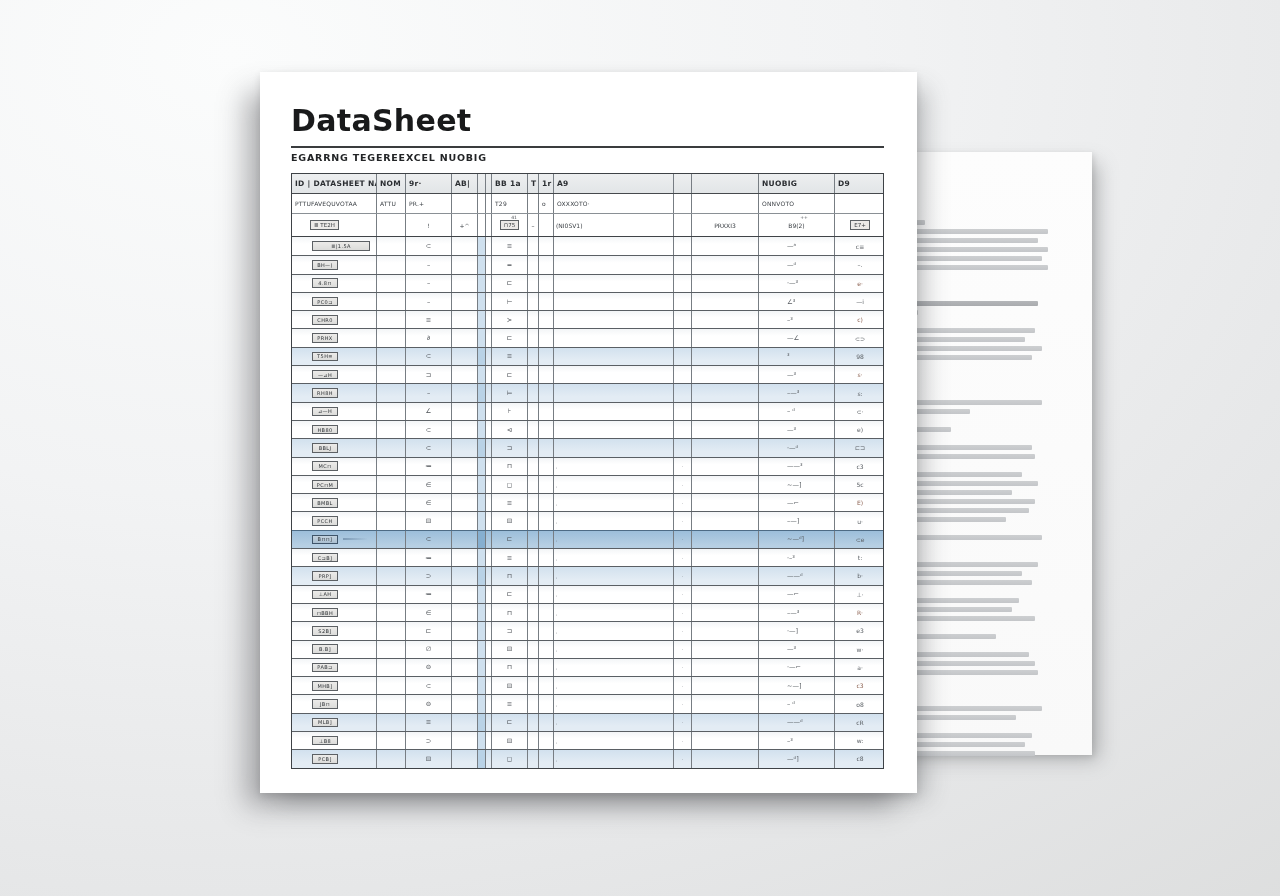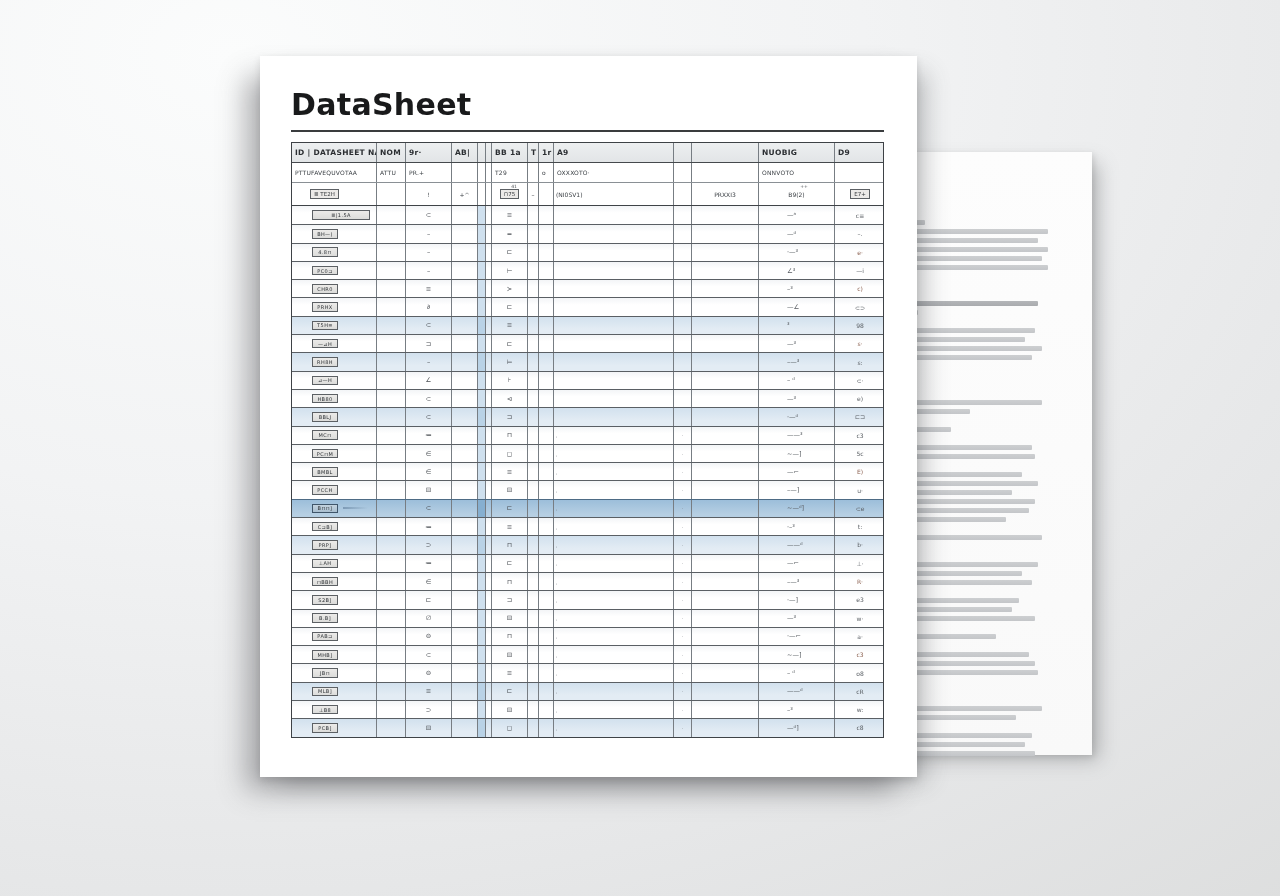--- a/index.html
+++ b/index.html
@@ -12,21 +12,21 @@
   .page2 { position:absolute; left:700px; top:152px; width:392px; height:603px;
     background:linear-gradient(180deg,#fdfdfd,#f9f9f9);
     box-shadow: 10px 8px 18px -4px rgba(90,92,95,.40), 2px 2px 6px rgba(0,0,0,.10);
     z-index:1; }
   .p2content { padding:66px 44px 0 24px; }
   .slot { height:9px; display:flex; align-items:center; }
   .bar { height:4.2px; background:linear-gradient(180deg,#cdcfd1,#c4c6c9); border-radius:1px; }
   .bar.d { background:linear-gradient(180deg,#b4b6b9,#a9abae); height:4.8px; }
 
   
-  .page1 { position:absolute; left:260px; top:56px; width:657px; height:721px;
+  .page1 { position:absolute; left:260px; top:72px; width:657px; height:721px;
     background:#ffffff;
     box-shadow: -18px 17px 26px -4px rgba(68,70,73,.42), 15px 11px 22px -6px rgba(70,72,75,.30), 0 3px 8px rgba(0,0,0,.12);
     z-index:2; padding:32px 33px 12px 31px; }
   .title { font-size:30px; font-weight:bold; color:#191a1b; letter-spacing:.3px; line-height:34px; }
   .rule { margin-top:8px; border-top:2.5px solid #3a3c3e; width:593px; }
   .subtitle { margin-top:4px; font-size:9.5px; font-weight:bold; color:#222426;
     letter-spacing:.8px; filter:blur(.4px); width:593px; white-space:nowrap; overflow:hidden; }
 
   
   .dtable { margin-top:10px; width:593px; border:1.6px solid #3e4246; background:#fff; }
@@ -235,20 +235,21 @@
         </div>
         <div class="slot">
           <div class="bar" style="width: 96%;"></div>
         </div>
       </div>
   </div>
 
   <div class="page1">
     <div class="title">DataSheet</div>
     <div class="rule"></div>
+    <div class="subtitle">EGARRNG TEGEREEXCEL NUOBIG</div>
 
     <div class="dtable">
       <div class="hr1">
         <div class="c">ID | DATASHEET NAME</div>
         <div class="c">NOM</div>
         <div class="c">9r·</div>
         <div class="c">AB|</div>
         <div class="c"></div>
         <div class="c"></div>
         <div class="c">BB 1a</div>

